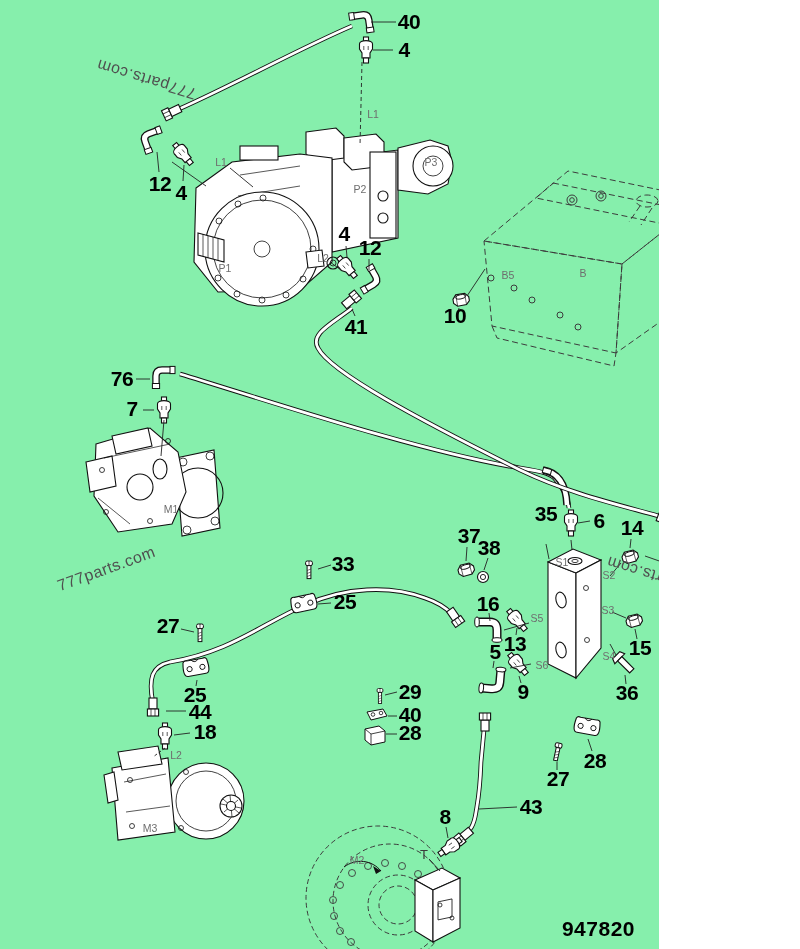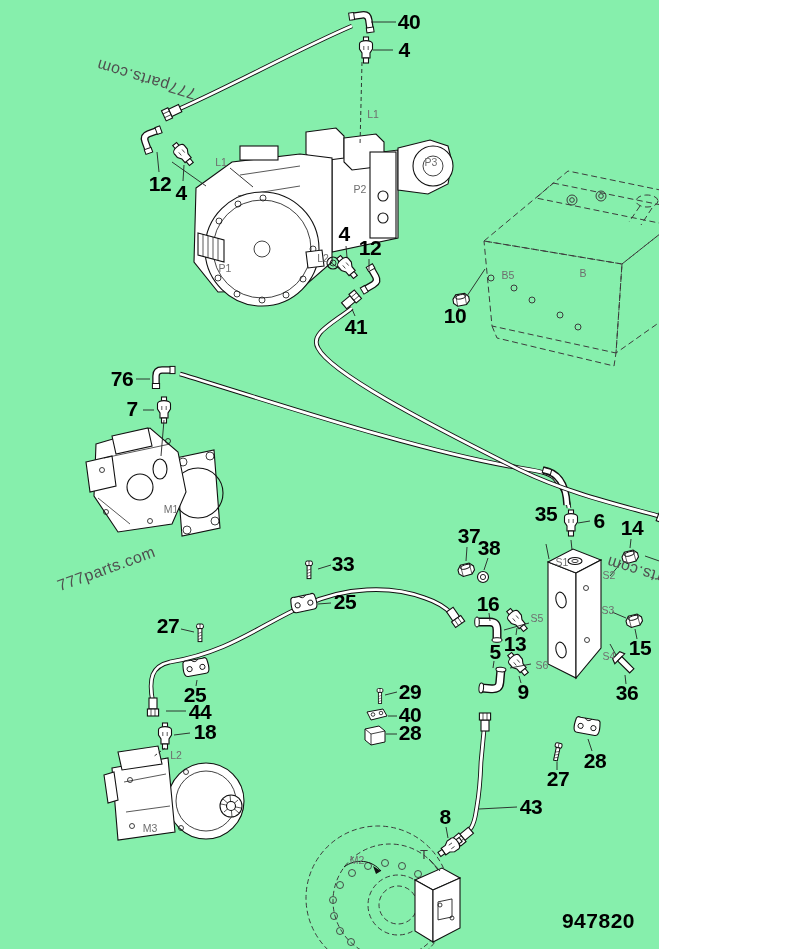--- a/index.html
+++ b/index.html
@@ -19,21 +19,21 @@
   }
   .ref.dark { color:#3a3a3a; font-size:13px; }
   .watermark {
     position:absolute; transform-origin:center;
     font-size:16px; color:#4f4f4f; white-space:nowrap; letter-spacing:0.5px;
   }
   .wm1 { left:95px; top:70px; transform:rotate(197deg); }
   .wm2 { left:55px; top:560px; transform:rotate(-20deg); }
   .wm3 { left:605px; top:567px; transform:rotate(197deg); }
   .partnum {
-    position:absolute; right:24px; bottom:16px;
+    position:absolute; right:24px; bottom:8px;
     font-weight:700; font-size:21px; color:#000; letter-spacing:0.5px;
   }
 </style>
 </head>
 <body>
 
 <div class="stage">
 
   <svg class="art" width="800" height="949" viewBox="0 0 800 949">
     <defs>

